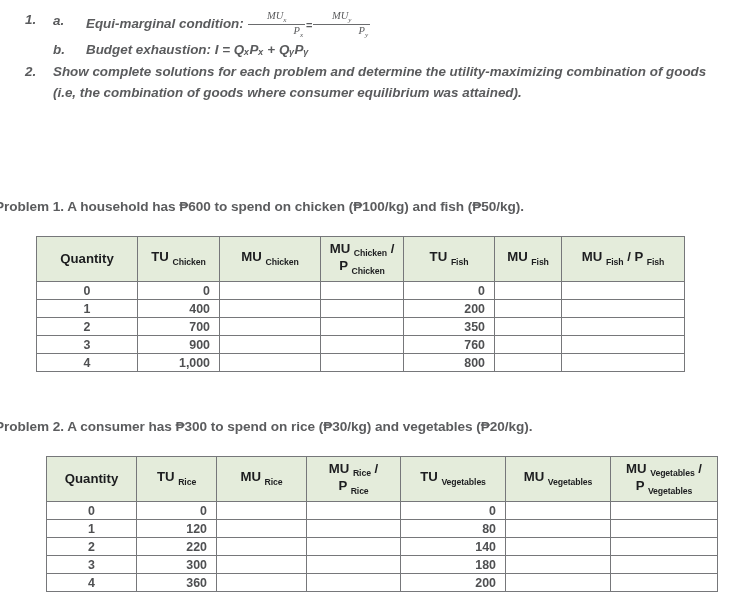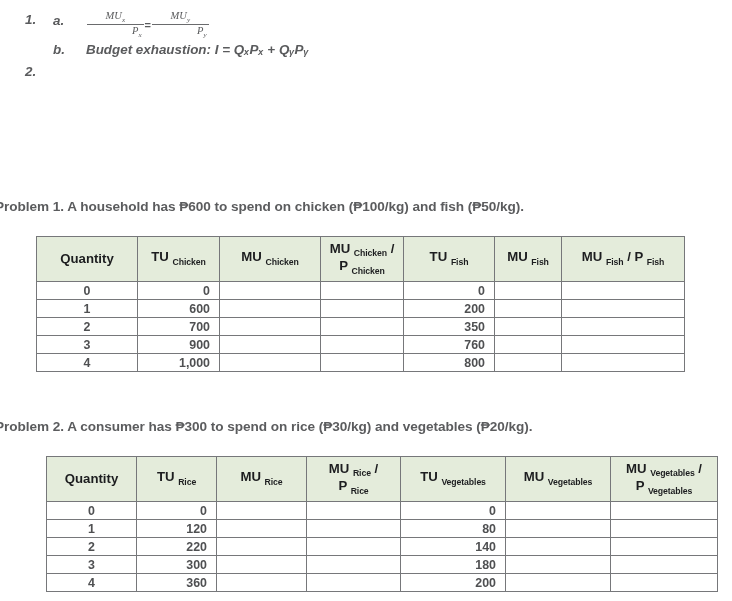--- a/index.html
+++ b/index.html
@@ -169,39 +169,41 @@
 
 <div class="instructions">
   <ul class="olist">
 
     <li class="oitem">
       <span class="marker">1.</span>
 
       <ul class="sublist">
         <li class="subitem">
           <span class="marker">a.</span>
+          <span>Equi-marginal condition:</span>
           <span class="frac">
             <span class="num"><span>MU</span><sub class="m">x</sub></span>
             <span class="den"><span>P</span><sub class="m">x</sub></span>
           </span><span class="eqsign">=</span><span class="frac">
             <span class="num"><span>MU</span><sub class="m">y</sub></span>
             <span class="den"><span>P</span><sub class="m">y</sub></span>
           </span>
         </li>
 
         <li class="subitem">
           <span class="marker">b.</span>
           <span>Budget exhaustion:</span>
           <span class="mathline">I = QₓPₓ + QᵧPᵧ</span>
         </li>
       </ul>
     </li>
 
     <li class="oitem" style="margin-top:1px;">
       <span class="marker">2.</span>
+      <span>Show complete solutions for each problem and determine the utility-maximizing combination of goods (i.e, the combination of goods where consumer equilibrium was attained).</span>
     </li>
   </ul>
 </div>
 
 <div class="problem-line" id="problem1-line">Problem 1. A household has ₱600 to spend on chicken (₱100/kg) and fish (₱50/kg).</div>
 
 <table class="tbl" id="table1">
   <colgroup>
     <col style="width:101px">
       <col style="width:82px">
@@ -230,21 +232,21 @@
       <td class="qty">0</td>
       <td class="num">0</td>
       <td class="blank"></td>
       <td class="blank"></td>
       <td class="num">0</td>
       <td class="blank"></td>
       <td class="blank"></td>
     </tr>
     <tr>
       <td class="qty">1</td>
-      <td class="num">600</td>
+      <td class="num">400</td>
       <td class="blank"></td>
       <td class="blank"></td>
       <td class="num">200</td>
       <td class="blank"></td>
       <td class="blank"></td>
     </tr>
     <tr>
       <td class="qty">2</td>
       <td class="num">700</td>
       <td class="blank"></td>

